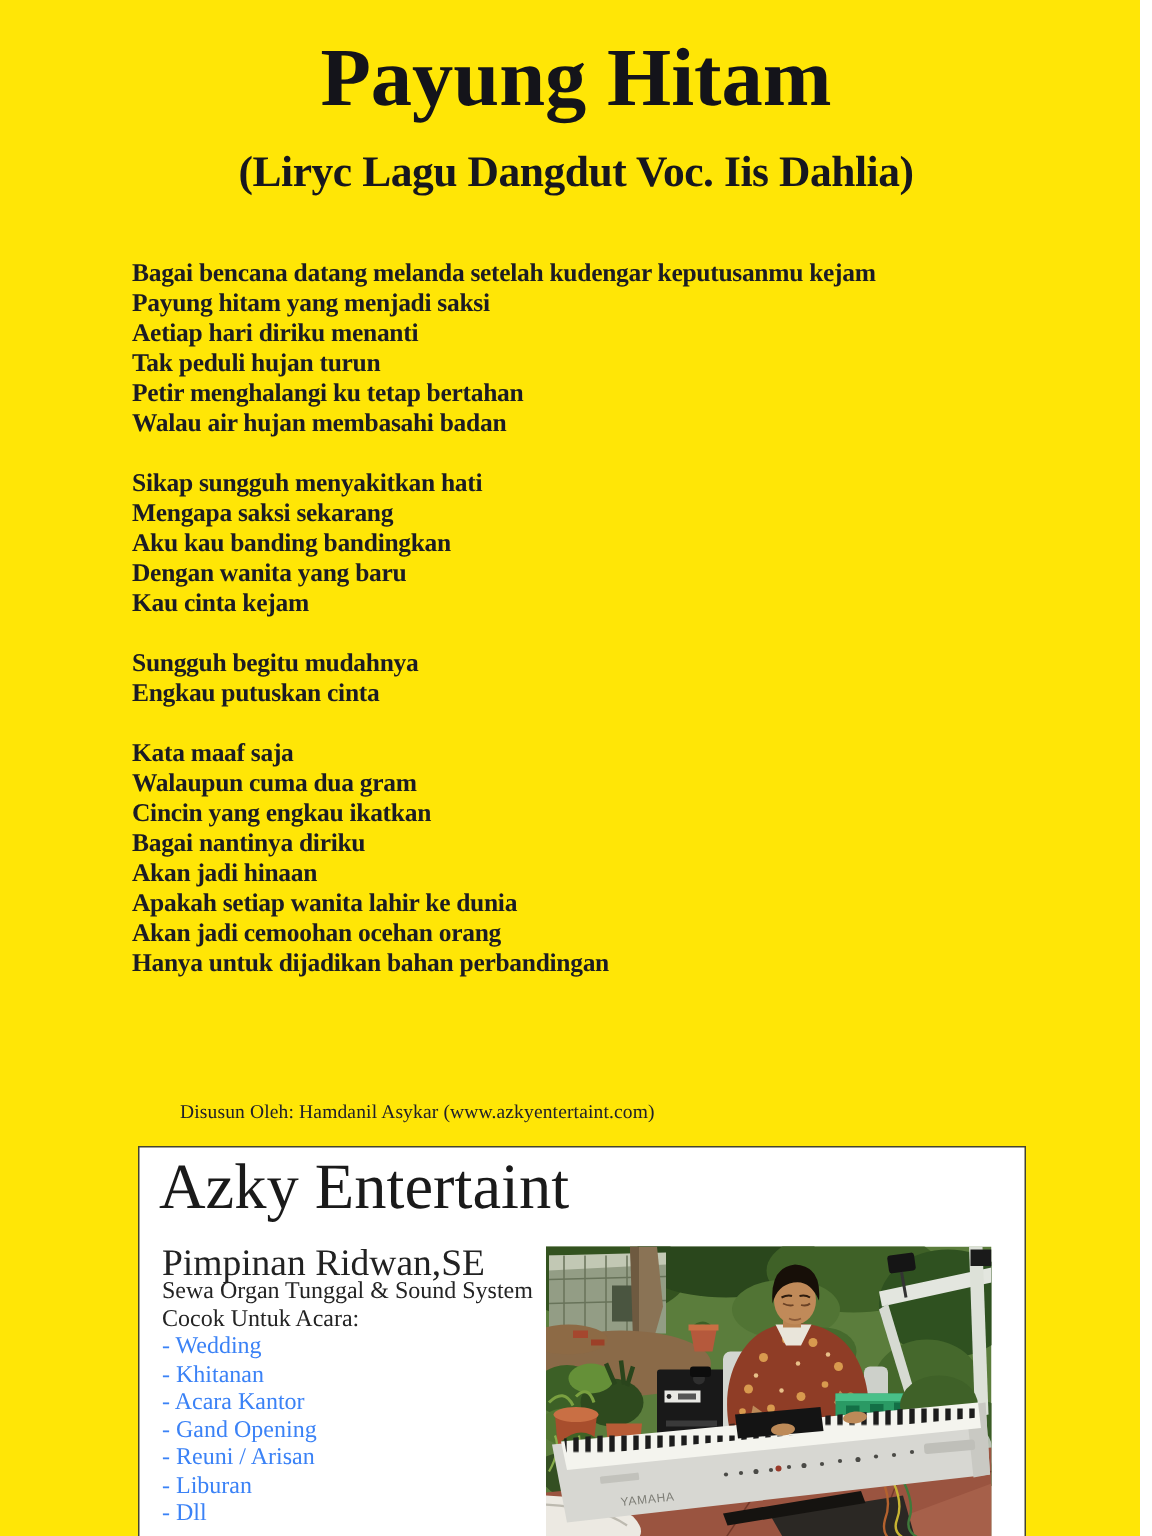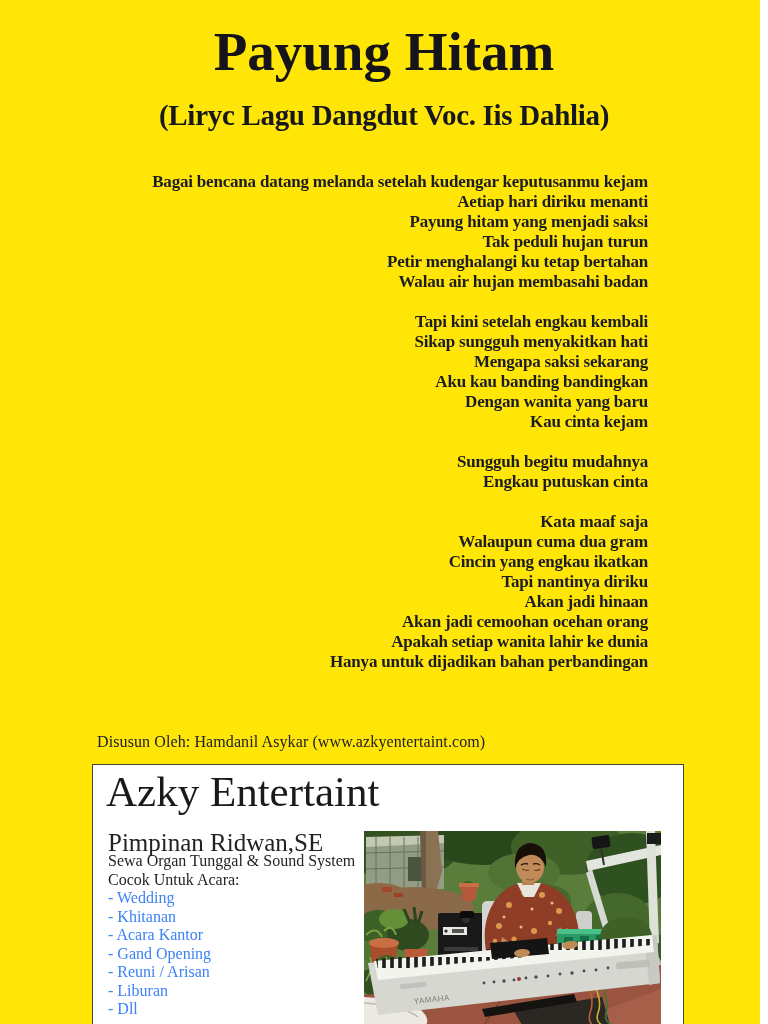--- a/index.html
+++ b/index.html
@@ -21,24 +21,24 @@
     position:absolute;top:99px;left:0;width:768px;
     text-align:center;
     font-size:29px;font-weight:700;letter-spacing:-0.3px;
     color:#17171e;
   }
   .lyrics{
     position:absolute;left:88px;top:172px;width:560px;
     font-size:17px;line-height:20px;font-weight:700;
     letter-spacing:-0.2px;color:#1c1c24;
   }
-  .stanza{margin:0 0 20px 0;text-align:right;}
+  .stanza{margin:0 0 20px 0;}
   .credit{
-    position:absolute;left:97px;top:733px;
-    font-size:16px;font-weight:400;color:#20202a;
+    position:absolute;left:120px;top:733px;
+    font-size:13px;font-weight:400;color:#20202a;
     letter-spacing:0.1px;
   }
   .ad-card{
     position:absolute;left:92px;top:764px;
     width:592px;height:266px;
     background:#ffffff;
     border:1px solid #45452f;
     box-sizing:border-box;
   }
   .ad-title{
@@ -72,46 +72,45 @@
 <body>
 
 <div class="page">
 
   <div class="doc-title">Payung Hitam</div>
   <div class="doc-subtitle">(Liryc Lagu Dangdut Voc. Iis Dahlia)</div>
 
   <div class="lyrics">
     <div class="stanza">
       <div>Bagai bencana datang melanda setelah kudengar keputusanmu kejam</div>
+      <div>Payung hitam yang menjadi saksi</div>
       <div>Aetiap hari diriku menanti</div>
-      <div>Payung hitam yang menjadi saksi</div>
       <div>Tak peduli hujan turun</div>
       <div>Petir menghalangi ku tetap bertahan</div>
       <div>Walau air hujan membasahi badan</div>
     </div>
     <div class="stanza">
-      <div>Tapi kini setelah engkau kembali</div>
       <div>Sikap sungguh menyakitkan hati</div>
       <div>Mengapa saksi sekarang</div>
       <div>Aku kau banding bandingkan</div>
       <div>Dengan wanita yang baru</div>
       <div>Kau cinta kejam</div>
     </div>
     <div class="stanza">
       <div>Sungguh begitu mudahnya</div>
       <div>Engkau putuskan cinta</div>
     </div>
     <div class="stanza">
       <div>Kata maaf saja</div>
       <div>Walaupun cuma dua gram</div>
       <div>Cincin yang engkau ikatkan</div>
-      <div>Tapi nantinya diriku</div>
+      <div>Bagai nantinya diriku</div>
       <div>Akan jadi hinaan</div>
+      <div>Apakah setiap wanita lahir ke dunia</div>
       <div>Akan jadi cemoohan ocehan orang</div>
-      <div>Apakah setiap wanita lahir ke dunia</div>
       <div>Hanya untuk dijadikan bahan perbandingan</div>
     </div>
   </div>
 
   <div class="credit">Disusun Oleh: Hamdanil Asykar  (www.azkyentertaint.com)</div>
 
   <div class="ad-card">
     <div class="ad-title">Azky Entertaint</div>
     <div class="ad-leader">Pimpinan Ridwan,SE</div>
     <div class="ad-service">Sewa Organ Tunggal &amp; Sound System</div>

